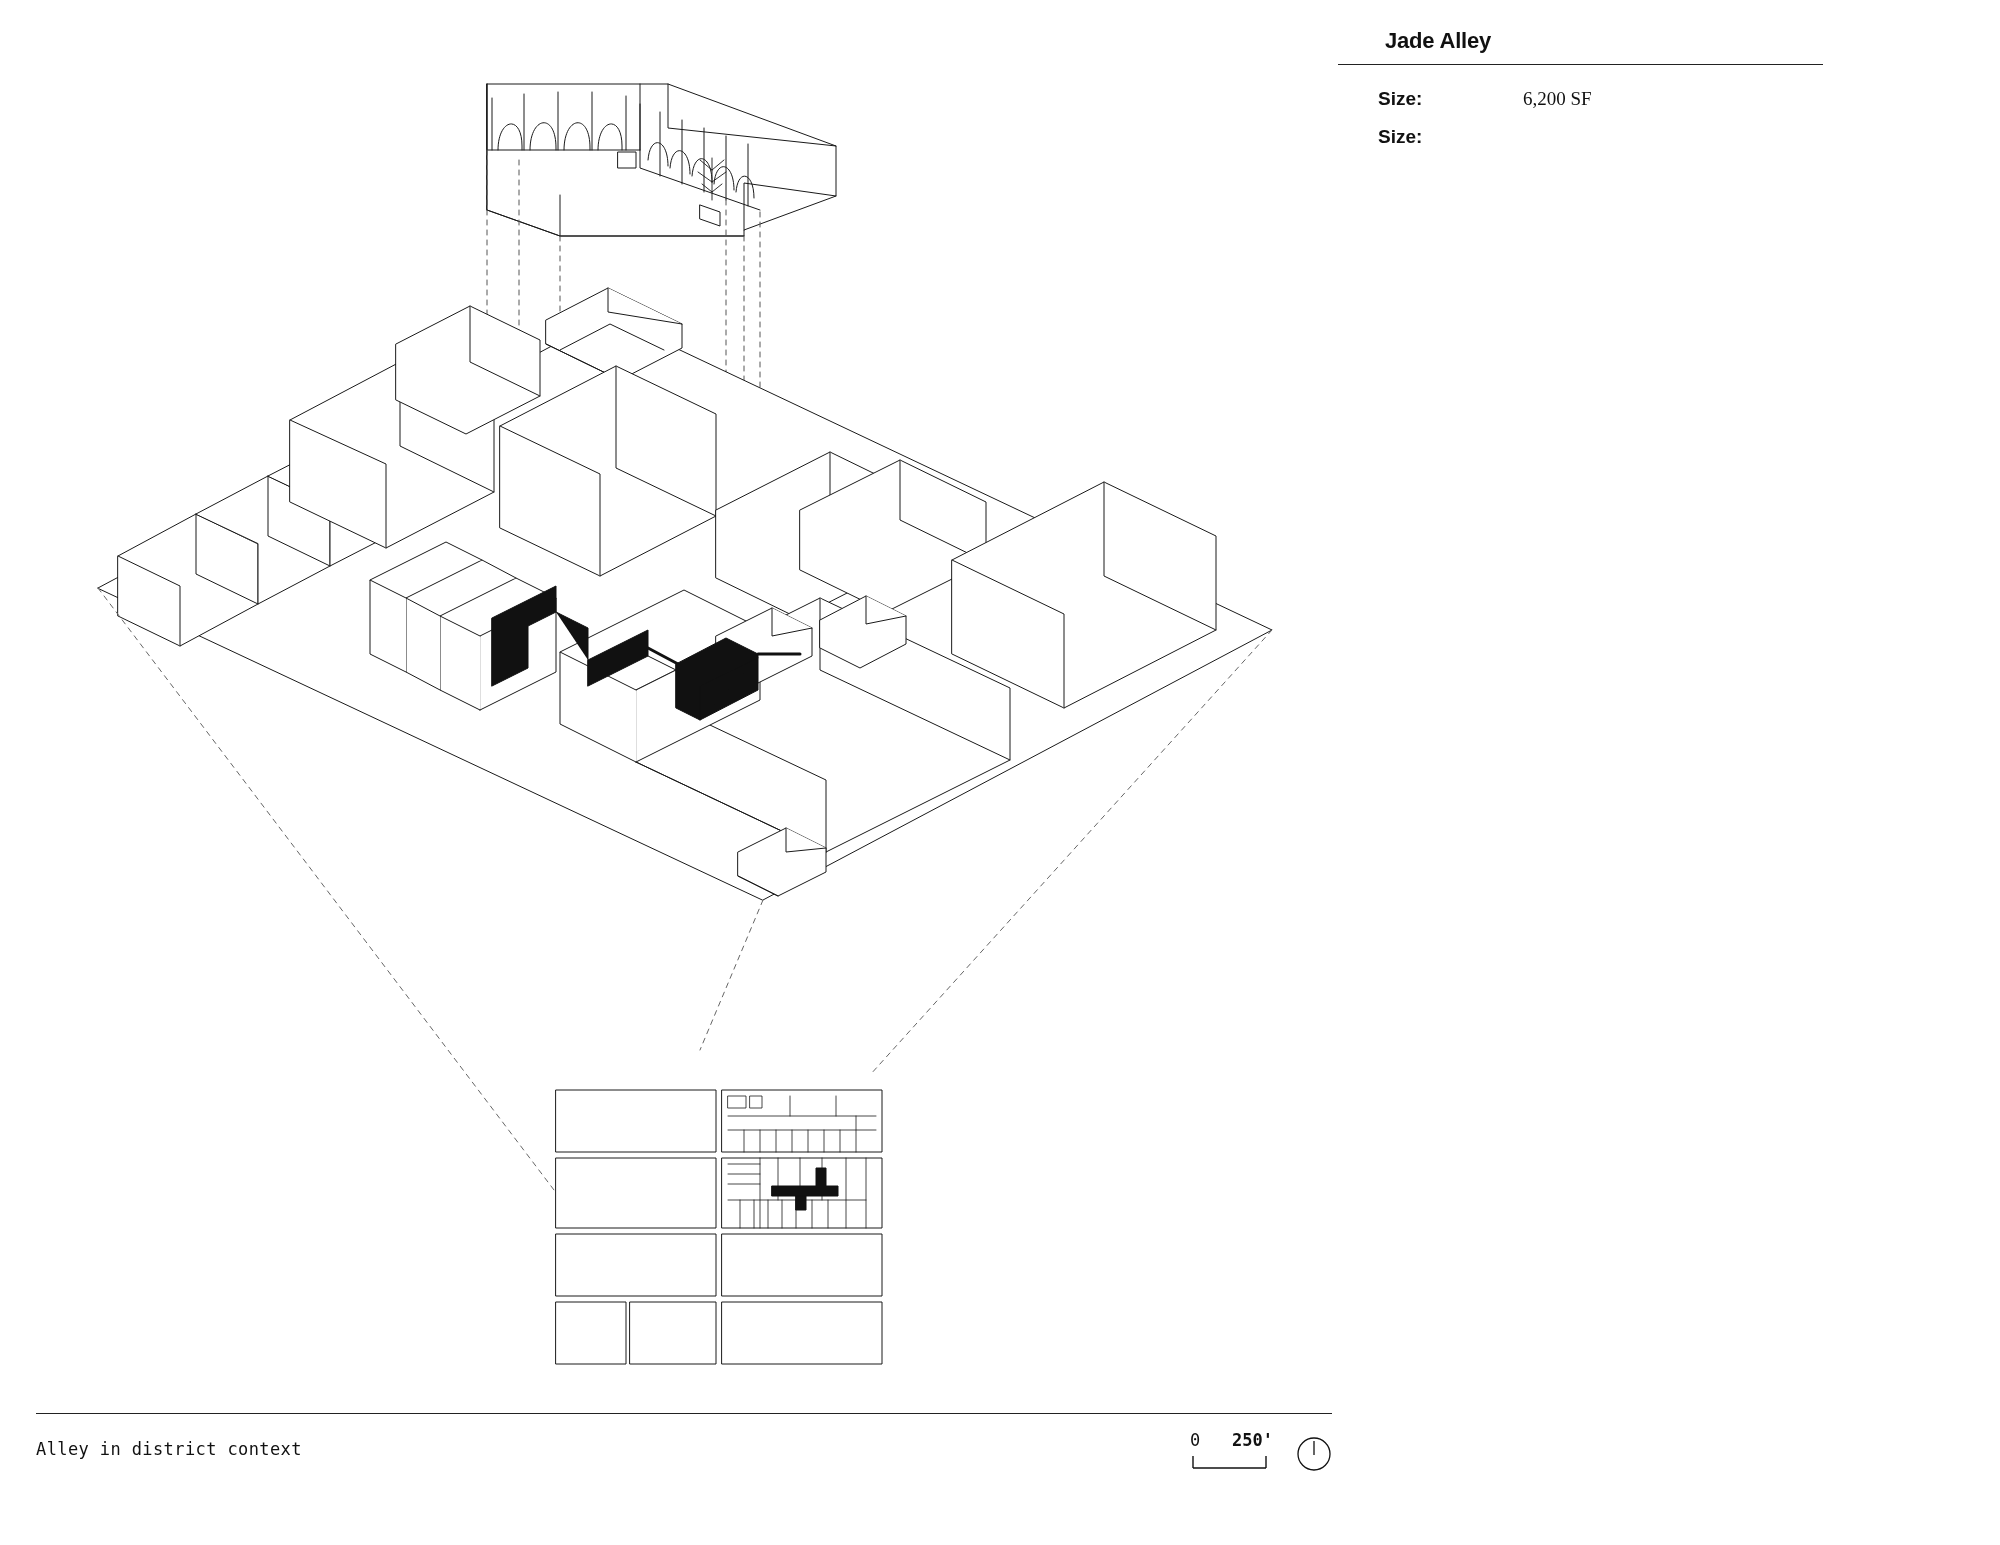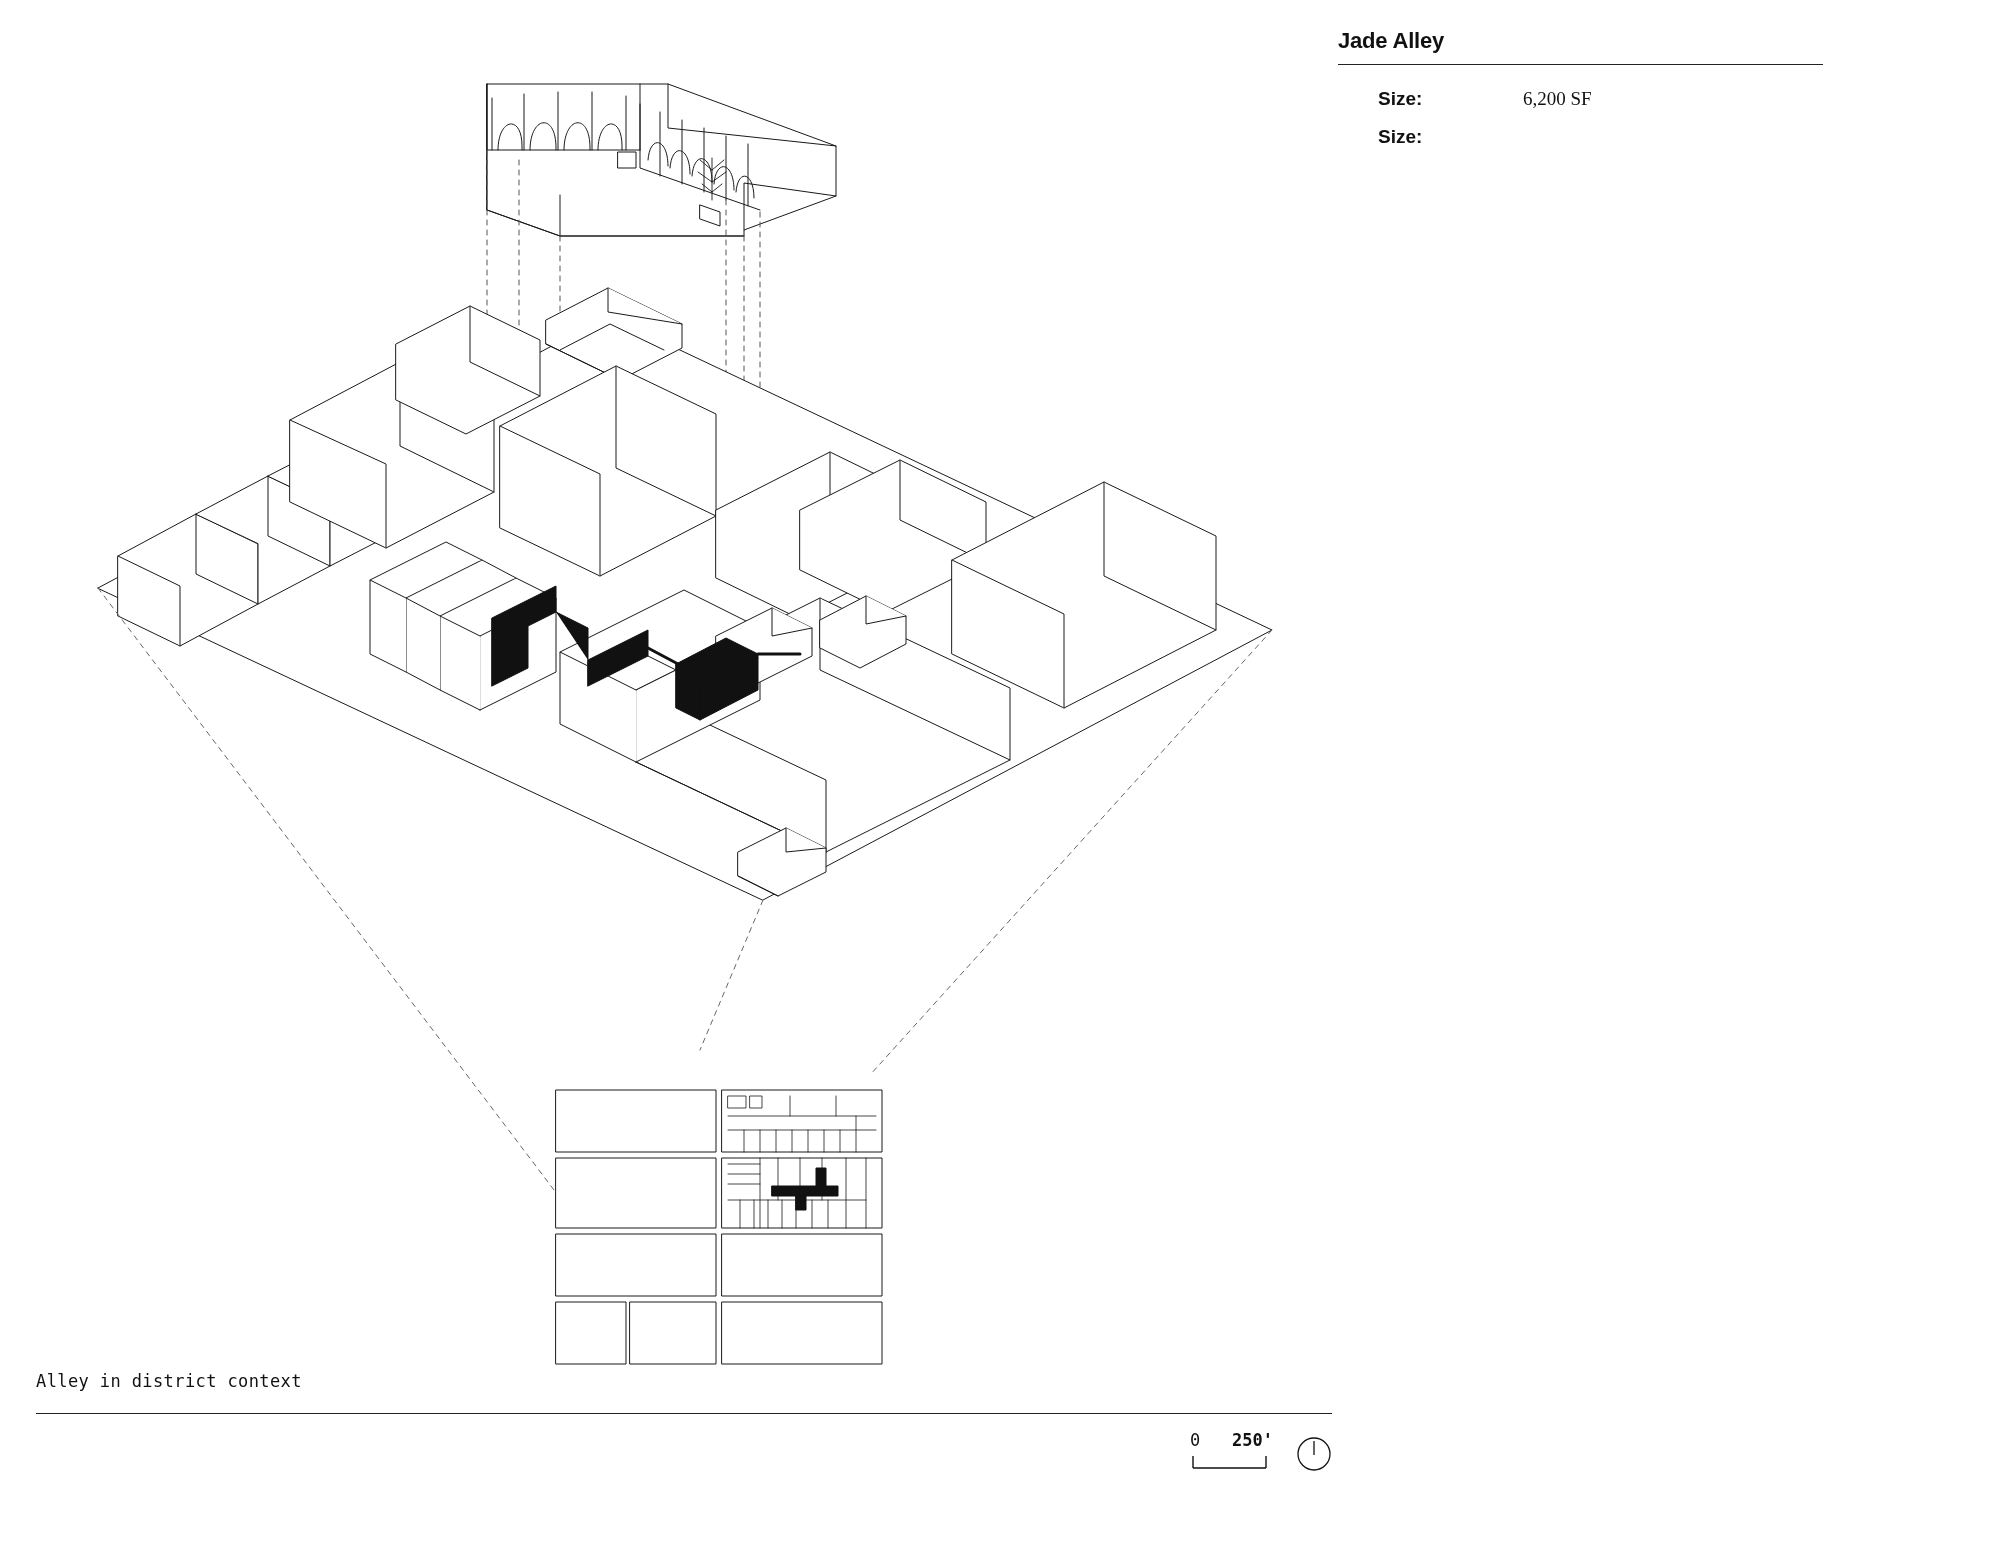--- a/index.html
+++ b/index.html
@@ -23,20 +23,21 @@
     top: 28px;
     width: 500px;
   }
   .info-title {
     font-family: "Liberation Sans", sans-serif;
     font-weight: bold;
     font-size: 22px;
     letter-spacing: -0.2px;
     color: #111;
     padding-bottom: 10px;
+    margin-left: 47px;
   }
   .info-rule {
     border-top: 1px solid #222;
     width: 485px;
     margin-bottom: 16px;
   }
   .info-row {
     display: flex;
     align-items: flex-start;
     margin-bottom: 2px;
@@ -74,21 +75,21 @@
   .footer-rule {
     position: absolute;
     left: 36px;
     top: 1413px;
     width: 1296px;
     border-top: 1px solid #222;
   }
   .footer-caption {
     position: absolute;
     left: 36px;
-    top: 1371px;
+    top: 1439px;
     font-family: "DejaVu Sans Mono", monospace;
     font-size: 17px;
     letter-spacing: 0.4px;
     color: #111;
   }
   .scalebar {
     position: absolute;
     left: 1190px;
     top: 1430px;
     width: 145px;

